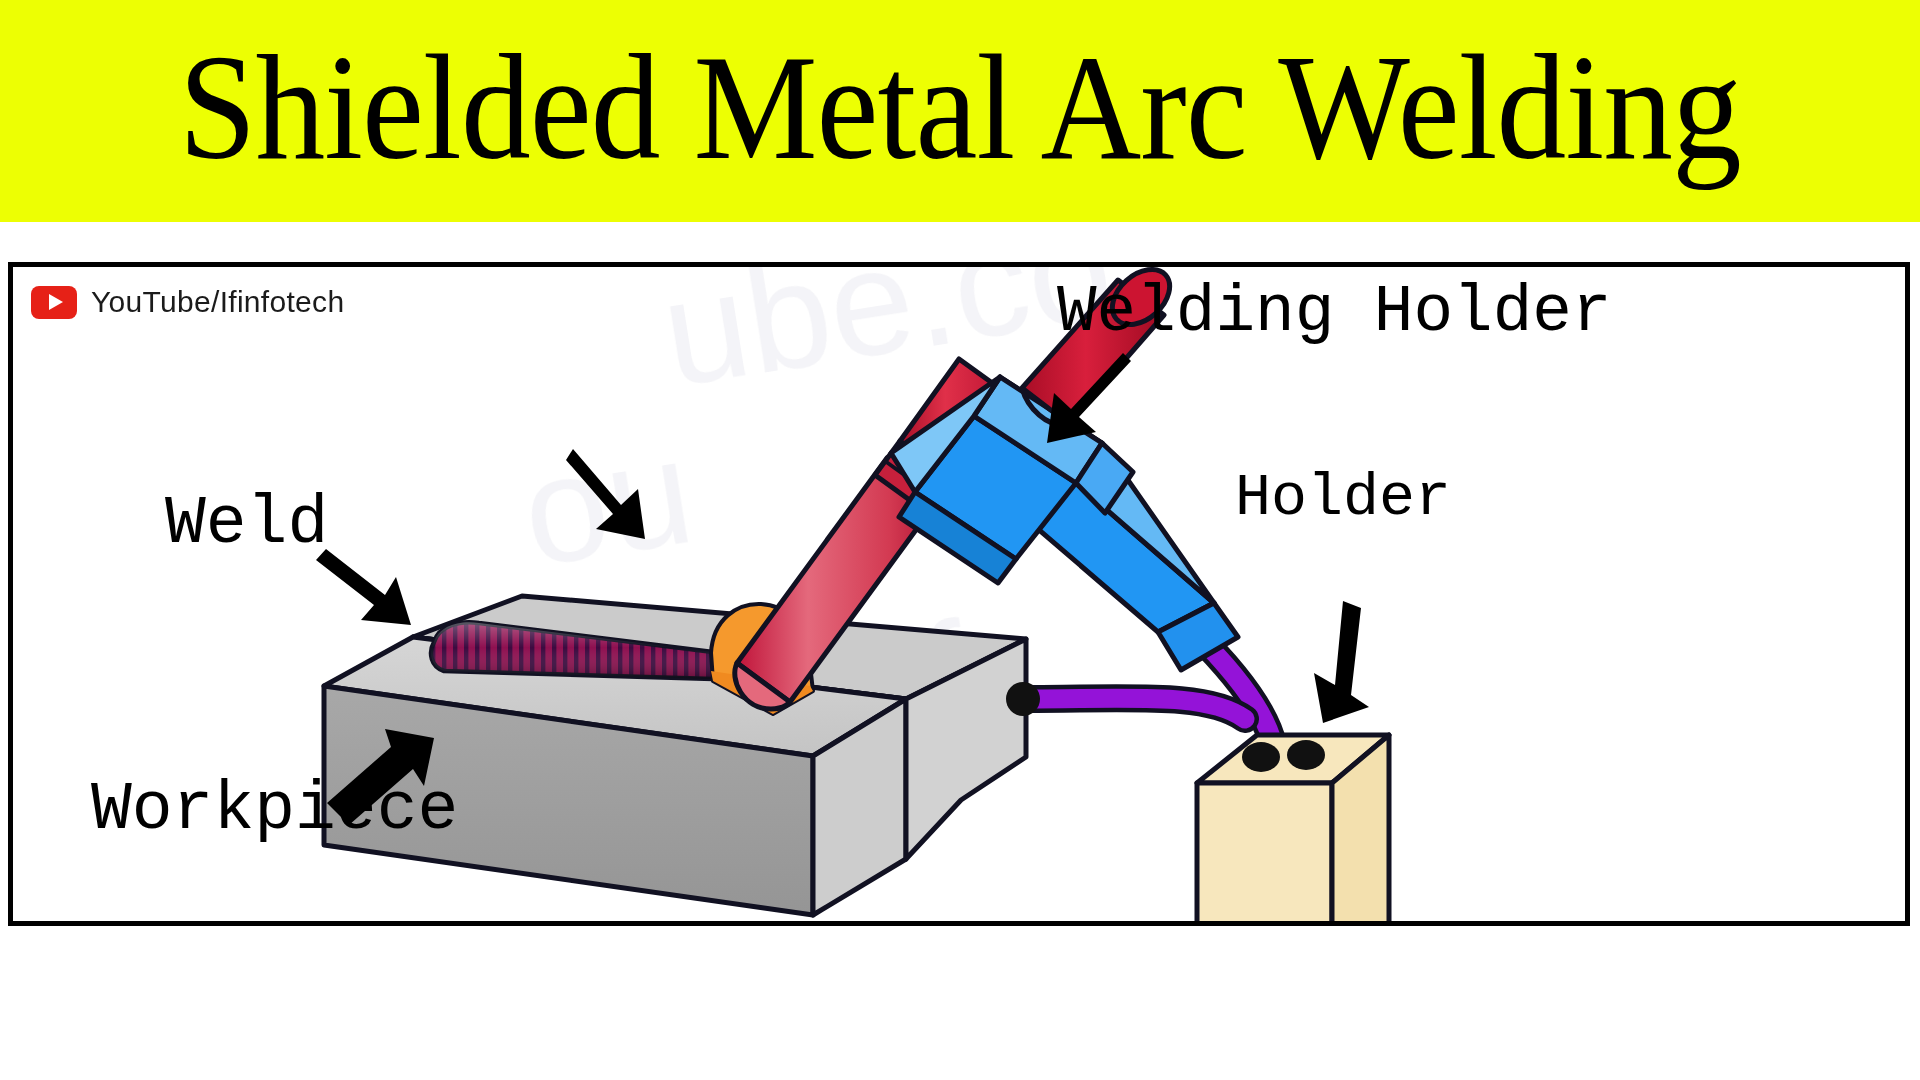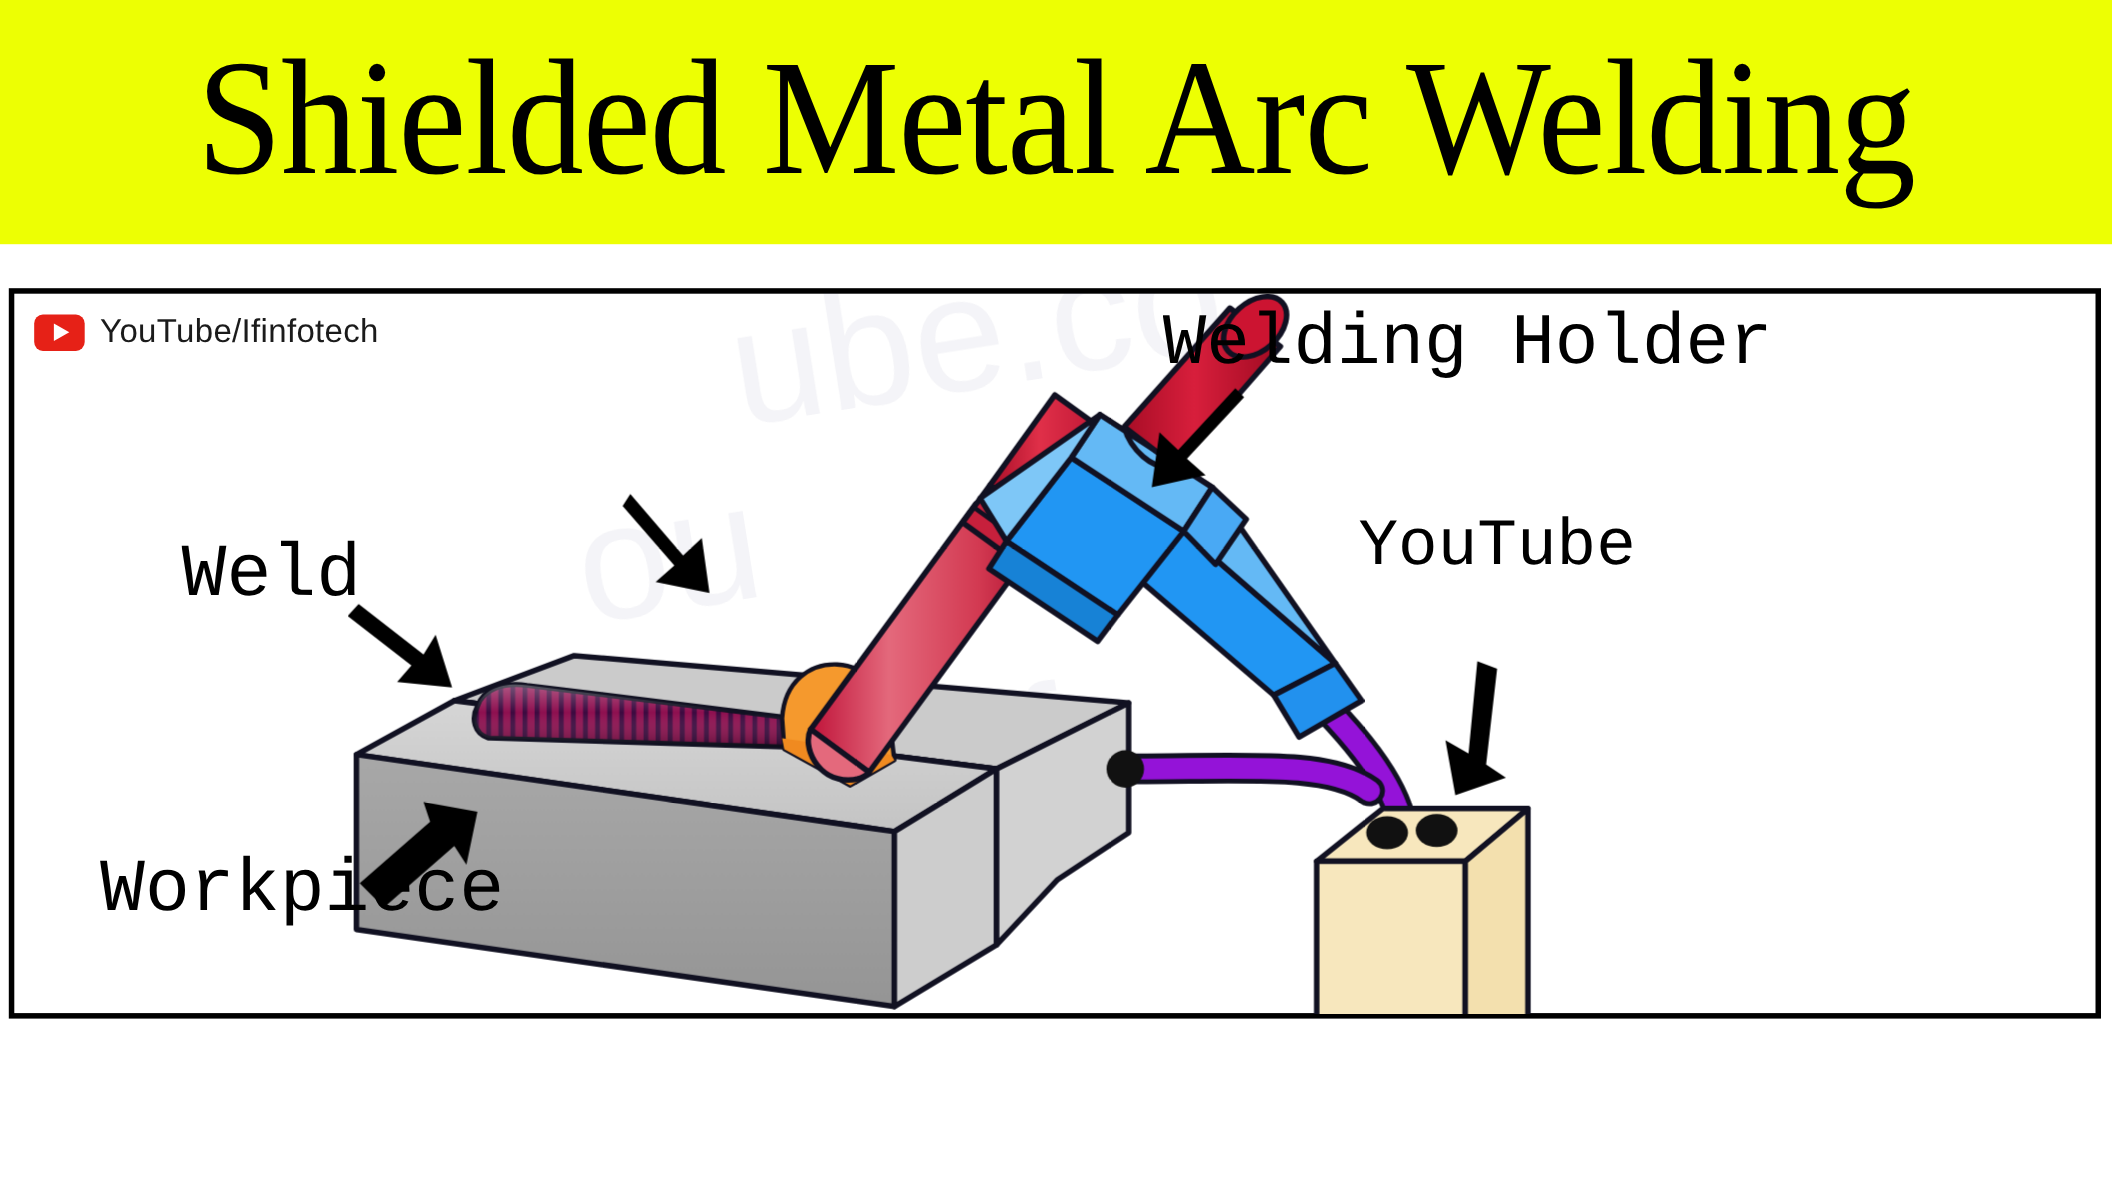--- a/index.html
+++ b/index.html
@@ -277,17 +277,17 @@
     </svg>
 
 
     <div class="lbl" id="label-weld">Weld</div>
 
     <div class="lbl" id="label-workpiece">Workpiece</div>
 
     <div class="lbl" id="label-holder">Welding Holder</div>
 
     <div class="lbl" id="label-power">
-      <div>YouTube</div>
+      <div>Holder</div>
     </div>
 
   </div>
 </div>
 
 </body></html>

